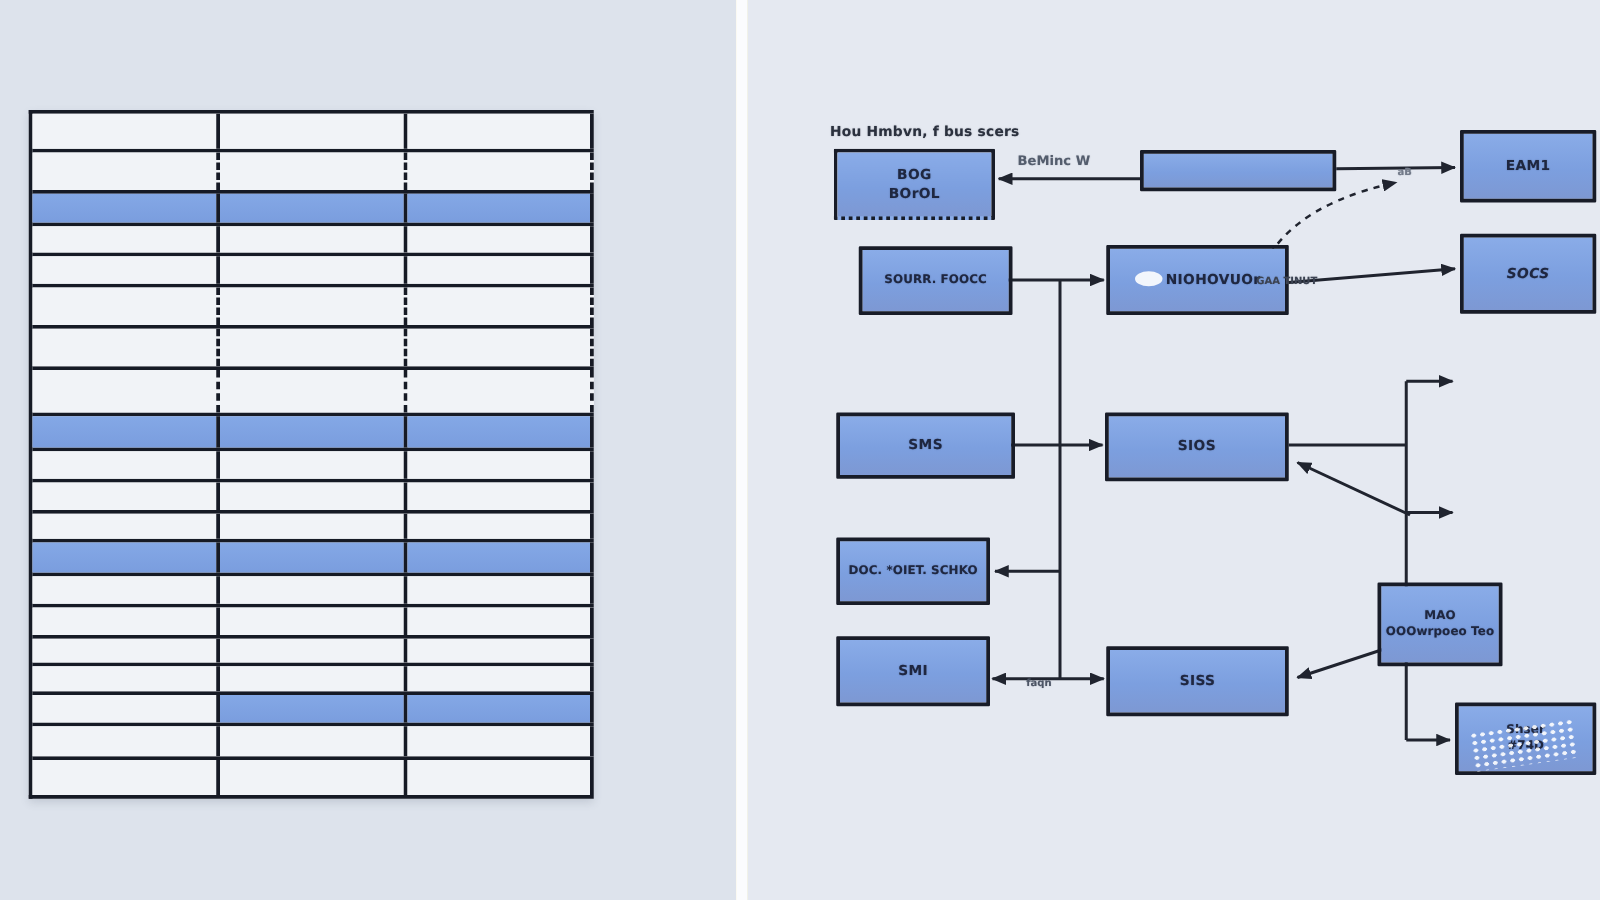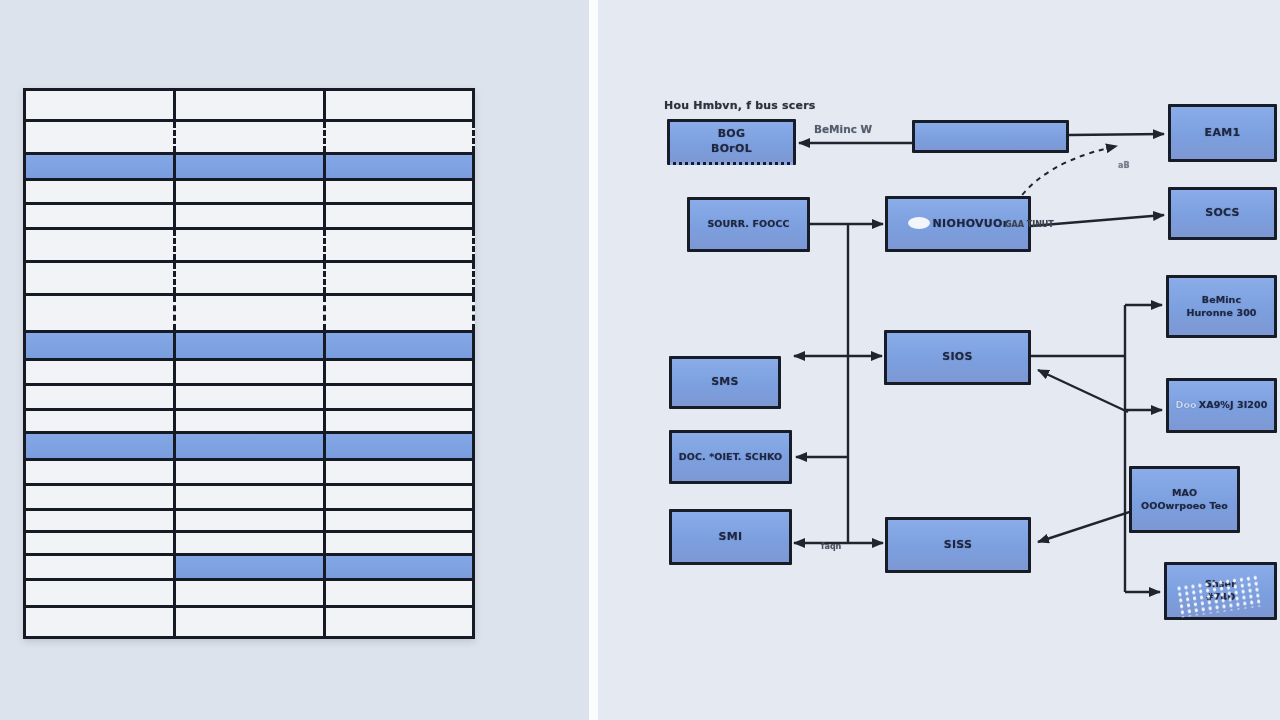--- a/index.html
+++ b/index.html
@@ -174,68 +174,61 @@
       <path d="M1031,356 L1125,356" fill="none" stroke="#20242f" stroke-width="2.4"></path>
       <path d="M1125,305 L1125,592" fill="none" stroke="#20242f" stroke-width="2.4"></path>
       <path d="M1125,305 L1162,305" fill="none" stroke="#20242f" stroke-width="2.4" marker-end="url(#arrowhead)"></path>
       <path d="M1125,410 L1162,410" fill="none" stroke="#20242f" stroke-width="2.4" marker-end="url(#arrowhead)"></path>
       <path d="M1125,592 L1160,592" fill="none" stroke="#20242f" stroke-width="2.4" marker-end="url(#arrowhead)"></path>
       <path d="M1128,412 L1038,370" fill="none" stroke="#20242f" stroke-width="2.4" marker-end="url(#arrowhead)"></path>
       <path d="M1166,500 L1038,542" fill="none" stroke="#20242f" stroke-width="2.4" marker-end="url(#arrowhead)"></path>
     </svg>
 
   <div id="nodeLayer">
-      <div class="fc-node dotted-b" style="left: 667px; top: 119px; width: 129px; height: 46px;">
+      <div class="fc-node dotted-b" style="left: 667px; top: 119px; width: 129px; height: 57px;">
         <div><span>BOG</span></div>
         <div><span>BOrOL</span></div>
       </div>
       <div class="fc-node" style="left: 912px; top: 120px; width: 157px; height: 33px;"></div>
       <div class="fc-node" style="left: 1168px; top: 104px; width: 109px; height: 58px;">
         <div><span>EAM1</span></div>
       </div>
-      <div class="fc-node" style="left: 1168px; top: 187px; width: 109px; height: 53px;">
+      <div class="fc-node" style="left: 1168px; top: 187px; width: 109px; height: 64px; font-style: italic;">
         <div><span>SOCS</span></div>
       </div>
       <div class="fc-node small" style="left: 687px; top: 197px; width: 123px; height: 55px;">
         <div><span>SOURR. FOOCC</span></div>
       </div>
       <div class="fc-node" style="left: 885px; top: 196px; width: 146px; height: 56px;">
         <div><span class="blob"></span><span>NIOHOVUOr</span></div>
       </div>
-      <div class="fc-node small" style="left: 1166px; top: 275px; width: 111px; height: 63px;">
-        <div><span>BeMinc</span></div>
-        <div><span>Huronne 300</span></div>
-      </div>
-      <div class="fc-node" style="left: 669px; top: 330px; width: 112px; height: 53px; margin-top: 26px;">
+      <div class="fc-node" style="left: 669px; top: 330px; width: 143px; height: 53px;">
         <div><span>SMS</span></div>
       </div>
       <div class="fc-node" style="left: 884px; top: 330px; width: 147px; height: 55px; align-items: center;">
         <div><span>SIOS</span></div>
       </div>
-      <div class="fc-node small" style="left: 1166px; top: 378px; width: 111px; height: 55px;">
-        <div><span class="light">Doo</span><span>XA9%J 3I200</span></div>
-      </div>
       <div class="fc-node small" style="left: 669px; top: 430px; width: 123px; height: 54px;">
         <div><span>DOC. *OIET. SCHKO</span></div>
       </div>
       <div class="fc-node" style="left: 669px; top: 509px; width: 123px; height: 56px;">
         <div><span>SMI</span></div>
       </div>
       <div class="fc-node" style="left: 885px; top: 517px; width: 146px; height: 56px;">
         <div><span>SISS</span></div>
       </div>
-      <div class="fc-node small" style="left: 1129px; top: 466px; width: 111px; height: 67px;">
+      <div class="fc-node small" style="left: 1102px; top: 466px; width: 100px; height: 67px;">
         <div><span>MAO</span></div>
         <div><span>OOOwrpoeo Teo</span></div>
       </div>
       <div class="fc-node small" style="left: 1164px; top: 562px; width: 113px; height: 58px;">
         <div><span>Shser</span></div>
         <div><span>#74D</span></div>
         <div class="dots"></div>
       </div>
     </div>
   <div id="labelLayer">
       <div class="edge-label" style="left: 814px; top: 123px; font-size: 10.5px; color: rgb(84, 93, 109);">BeMinc W</div>
-      <div class="edge-label" style="left: 1118px; top: 133px; font-size: 8px; color: rgb(115, 123, 138); margin-top: 28px;">aB</div>
+      <div class="edge-label" style="left: 1118px; top: 133px; font-size: 8px; color: rgb(115, 123, 138);">aB</div>
       <div class="edge-label" style="left: 1005px; top: 220px; font-size: 8px; color: rgb(60, 67, 82);">GAA TINUT</div>
       <div class="edge-label" style="left: 821px; top: 542px; font-size: 8px; color: rgb(77, 85, 101);">faqn</div>
     </div>
 </div>
 
 </body></html>

